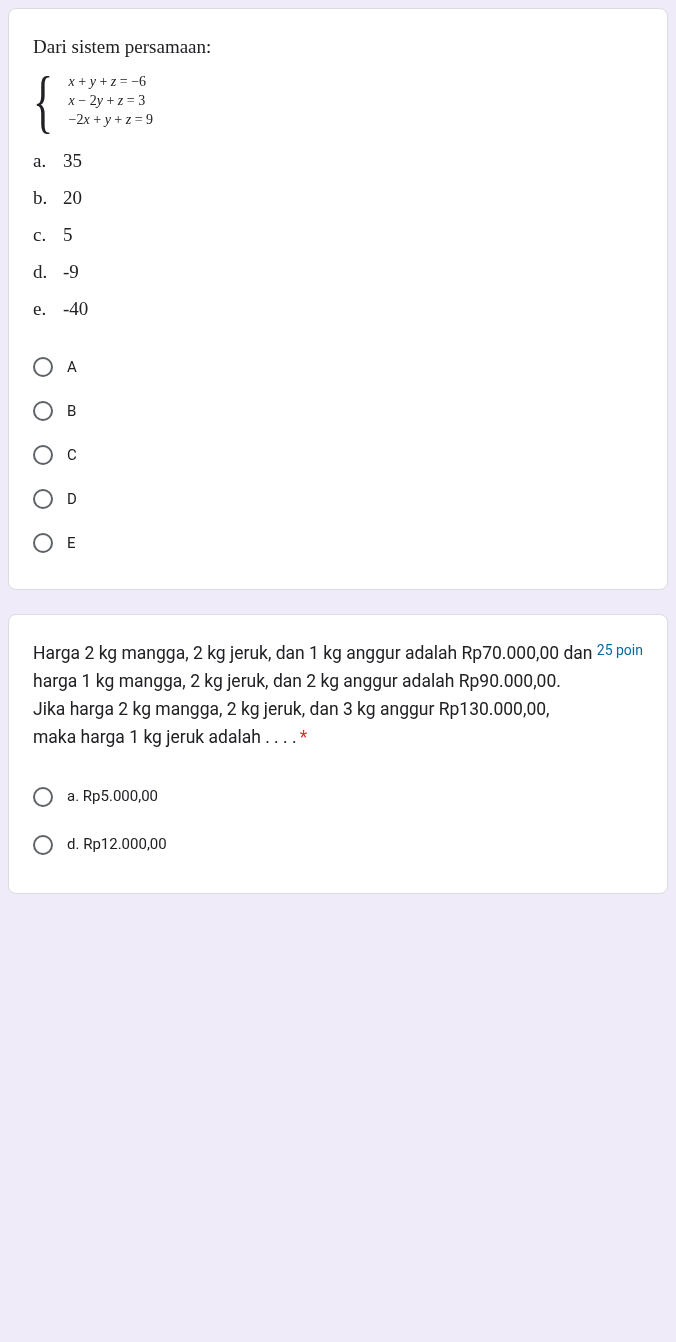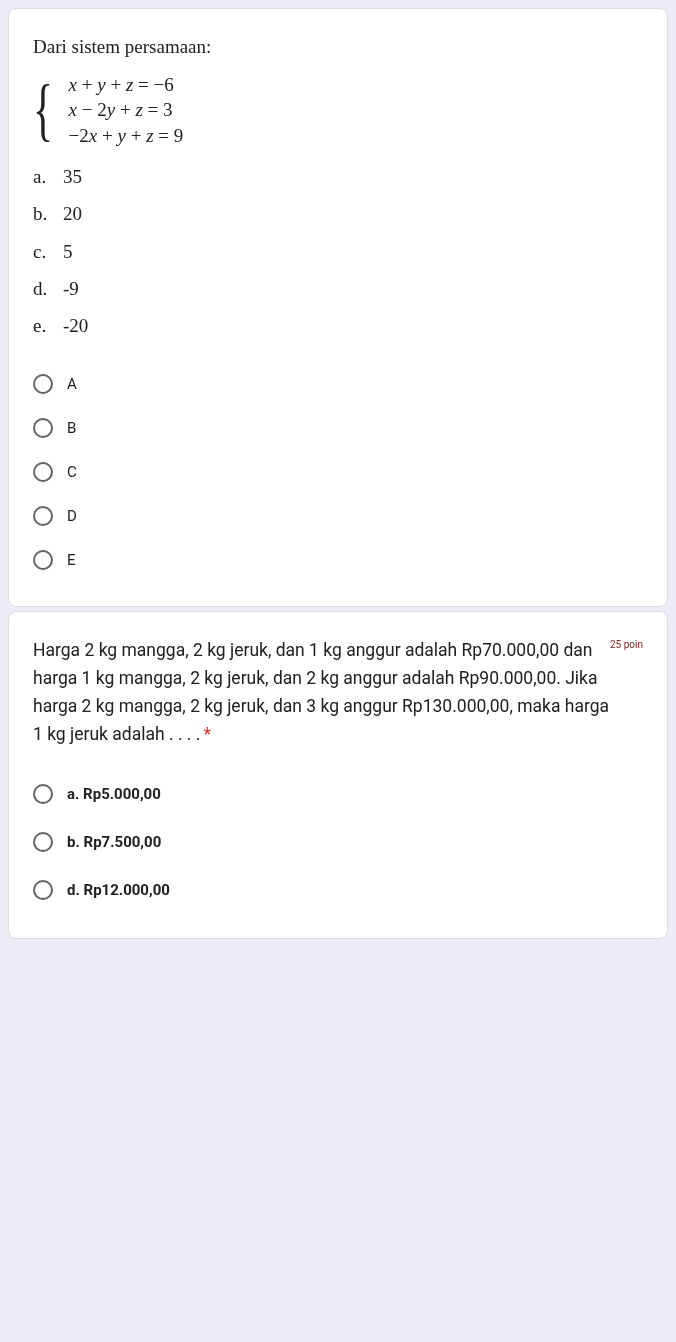--- a/index.html
+++ b/index.html
@@ -8,21 +8,21 @@
     background: #f0ebf8;
     padding: 8px;
     width: 676px;
     color: #202124;
   }
   .card {
     background: #fff;
     border: 1px solid #dadce0;
     border-radius: 8px;
     padding: 24px;
-    margin-bottom: 4px;
+    margin-bottom: 24px;
   }
   .q1-text {
     font-family: 'Times New Roman', serif;
     font-size: 19px;
     line-height: 1.5;
     margin-bottom: 10px;
   }
   .equation-system {
     display: flex;
     align-items: center;
@@ -33,21 +33,21 @@
     font-size: 70px;
     line-height: 60px;
     font-weight: 300;
     margin-right: 2px;
     position: relative;
     transform: scaleX(0.6);
     transform-origin: left center;
   }
   .equations {
     font-family: 'Times New Roman', serif;
-    font-size: 19px;
+    font-size: 14px;
     font-style: italic;
     line-height: 1.35;
   }
   .equations .row { white-space: nowrap; }
   .equations .num { font-style: normal; }
   .q1-list {
     font-family: 'Times New Roman', serif;
     font-size: 19px;
     line-height: 1.95;
     margin-top: 10px;
@@ -86,34 +86,33 @@
     line-height: 1.6;
     color: #202124;
     flex: 1;
   }
   .required {
     color: #d93025;
     margin-left: 3px;
   }
   .points {
     font-family: Roboto, Arial, sans-serif;
-    font-size: 10px;
-    color: #7f1d1d;
+    font-size: 14px;
+    color: #0369a1;
     white-space: nowrap;
     margin-top: 3px;
   }
   .q2-radio-group {
     margin-top: 22px;
   }
   .q2-radio-row {
     display: flex;
-    align-items: center;
+    align-items: flex-start;
     padding: 14px 0;
     cursor: pointer;
-    font-weight: bold;
   }
 </style>
 </head>
 <body>
 
 <div class="card">
   <div class="q1-text">Dari sistem persamaan:</div>
   <div class="equation-system">
     <div class="brace">{</div>
     <div class="equations">
@@ -134,21 +133,21 @@
     <div class="q1-list-row">
         <span class="letter">c.</span>
         <span>5</span>
       </div>
     <div class="q1-list-row">
         <span class="letter">d.</span>
         <span>-9</span>
       </div>
     <div class="q1-list-row">
         <span class="letter">e.</span>
-        <span>-20</span>
+        <span>-40</span>
       </div>
   </div>
   <div class="radio-group">
     <div class="radio-row">
       <div class="radio"></div>
       <div class="radio-label">A</div>
     </div>
     <div class="radio-row">
       <div class="radio"></div>
       <div class="radio-label">B</div>
@@ -175,20 +174,16 @@
     </div>
     <div class="points">25 poin</div>
   </div>
   <div class="q2-radio-group">
     <div class="q2-radio-row">
       <div class="radio"></div>
       <div class="radio-label">a. Rp5.000,00</div>
     </div>
     <div class="q2-radio-row">
       <div class="radio"></div>
-      <div class="radio-label">b. Rp7.500,00</div>
-    </div>
-    <div class="q2-radio-row">
-      <div class="radio"></div>
       <div class="radio-label">d. Rp12.000,00</div>
     </div>
   </div>
 </div>
 
 </body></html>

